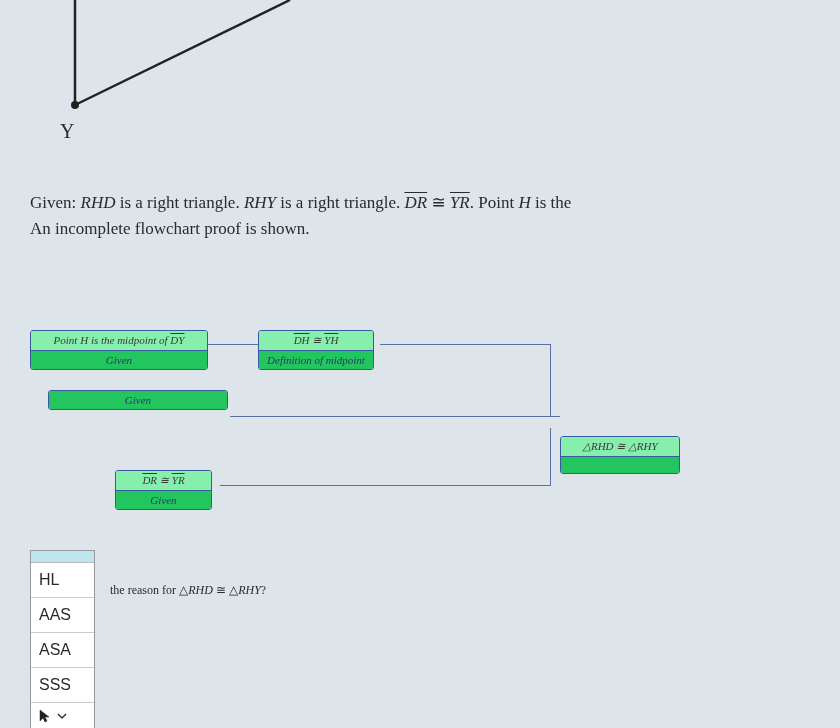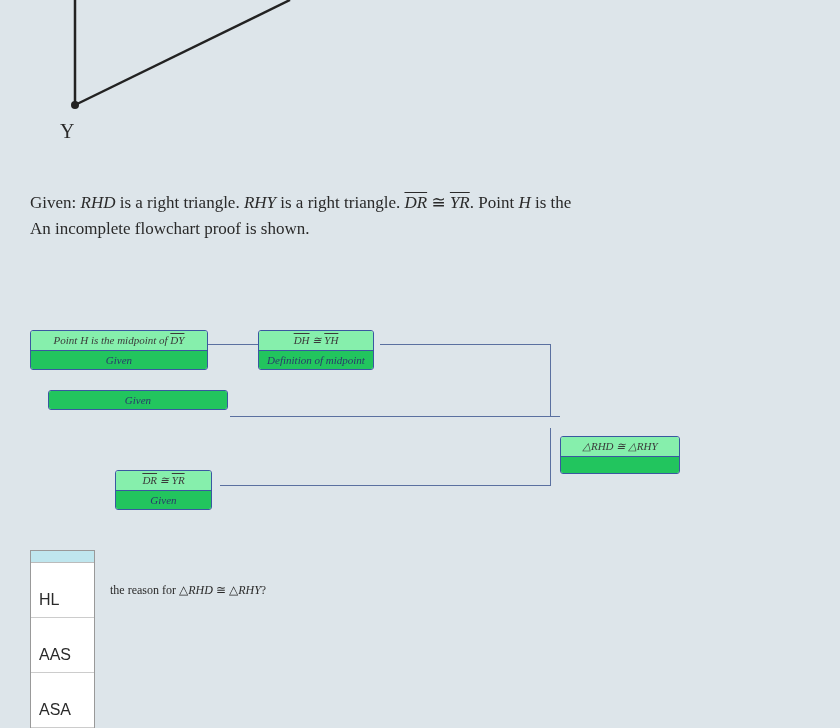--- a/index.html
+++ b/index.html
@@ -85,21 +85,20 @@
   }
   .dropdown-head {
     background: #bfe6ee;
     height: 12px;
     border-bottom: 1px solid #bbb;
   }
   .dropdown-item {
     padding: 8px 8px;
     border-bottom: 1px solid #ccc;
     cursor: pointer;
-    margin-top: 20px;
   }
   .dropdown-caret {
     padding: 6px 8px;
     display: flex;
     align-items: center;
     gap: 6px;
   }
   .cursor-svg { width: 12px; height: 14px; }
   .question-line {
     position: absolute;

